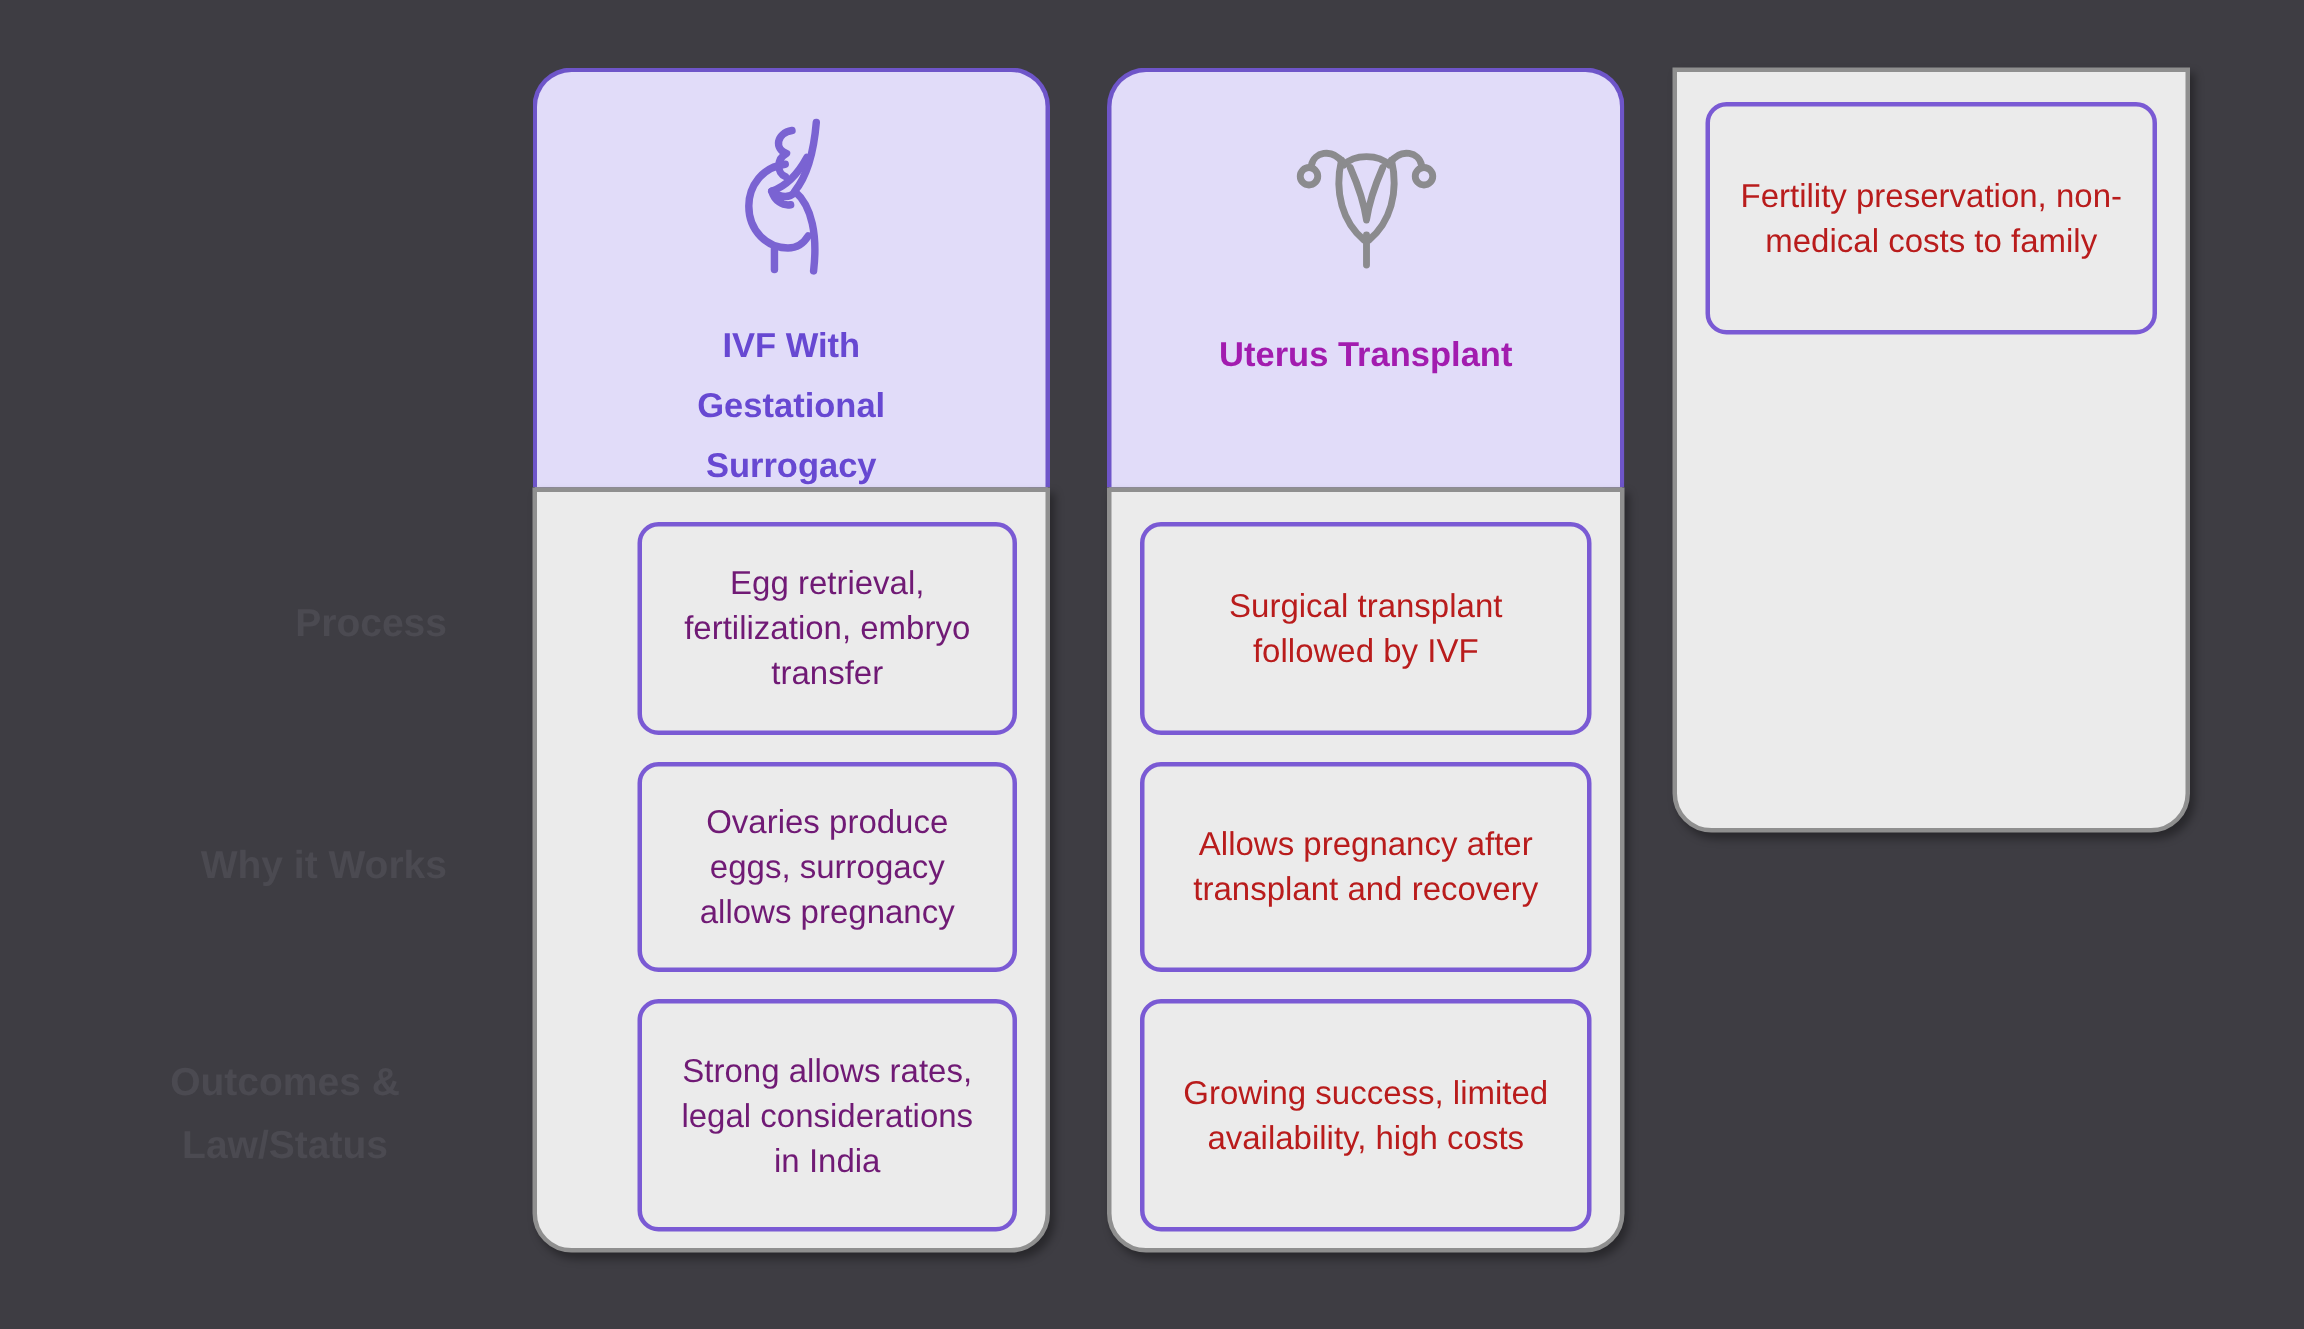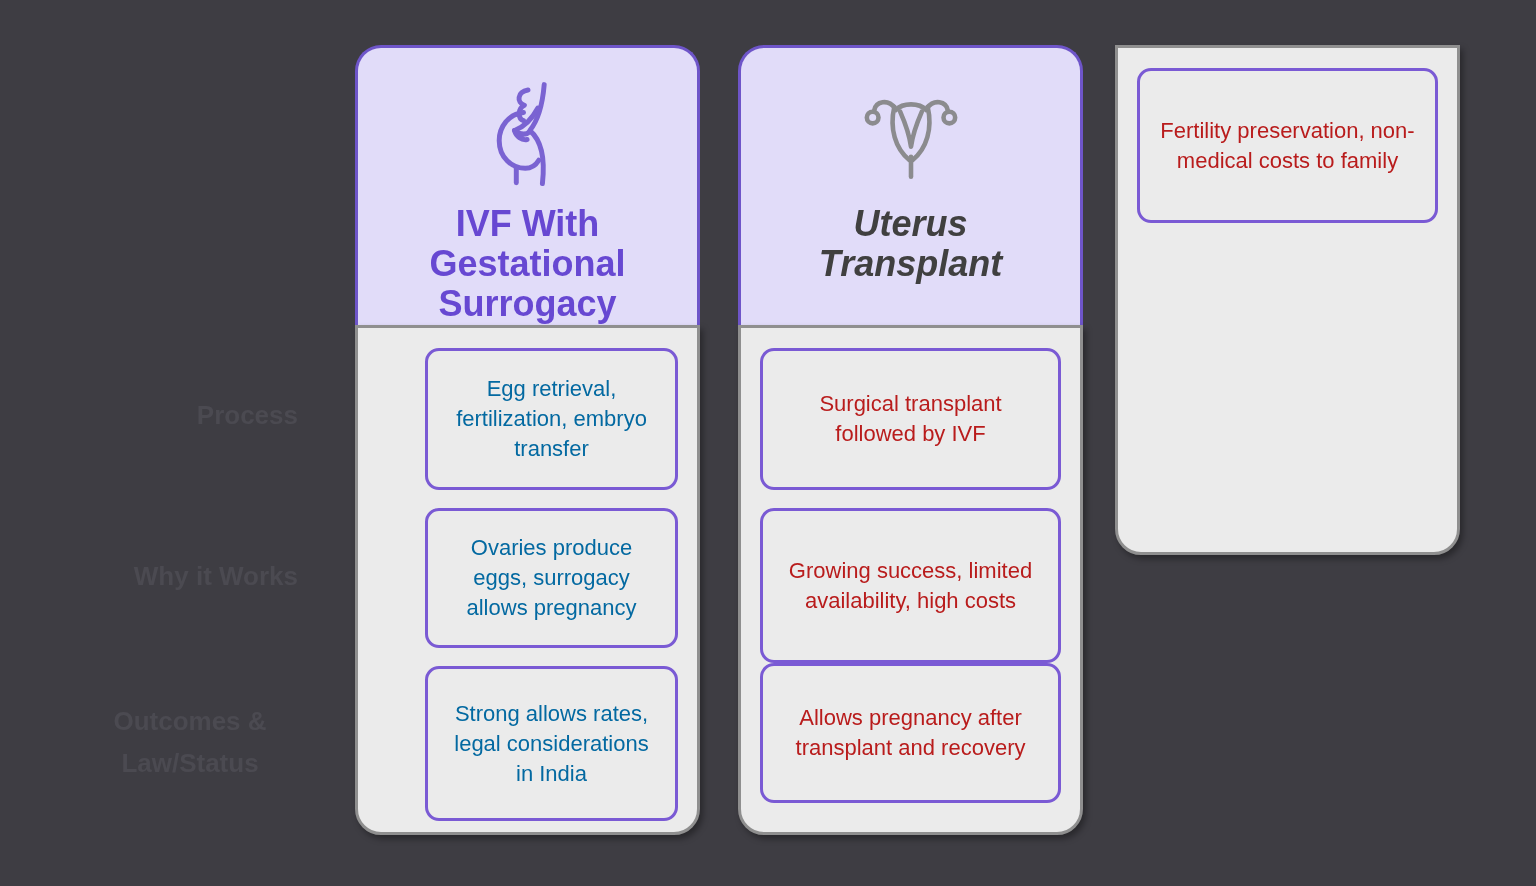--- a/index.html
+++ b/index.html
@@ -58,27 +58,27 @@
   }
   .icon-box {
     height: 118px;
     display: flex;
     align-items: center;
     justify-content: center;
   }
   .col-title {
     width: 212px;
     text-align: center;
-    font-size: 36px;
+    font-size: 23px;
     font-weight: bold;
     line-height: 40px;
-    margin-top: 10px;
+    margin-top: 22px;
   }
   .accent-purple .col-title { color: #6748d2; }
-  .accent-gray   .col-title { color: #404040; font-style: italic; }
+  .accent-gray   .col-title { color: #a21caf; }
 
   .col-body {
     box-sizing: border-box;
     height: 510px;
     border: 3px solid #8f8f8f;
     border-radius: 0 0 26px 26px;
     background: #ebebeb;
     padding: 20px 19px 15px 19px;
     box-shadow: 3px 4px 6px rgba(0,0,0,0.35);
   }
@@ -91,21 +91,21 @@
     align-items: center;
     justify-content: center;
     text-align: center;
     font-size: 22px;
     line-height: 30px;
     padding: 8px 18px;
   }
   .cell.r1 { height: 142px; margin-bottom: 18px; }
   .cell.r2 { height: 140px; margin-bottom: 18px; }
   .cell.r3 { height: 155px; }
-  .accent-purple .cell { color: #0369a1; margin-left: 48px; }
+  .accent-purple .cell { color: #701a75; margin-left: 48px; }
   .accent-gray   .cell { color: #b91c1c; }
 
   .icon-box svg { display: block; }
   .stroke-purple { stroke: #7a63d2; }
   .stroke-gray   { stroke: #8b8b8e; }
   .icon-path {
     fill: none;
     stroke-width: 5.5;
     stroke-linecap: round;
     stroke-linejoin: round;
@@ -170,22 +170,22 @@
           </g>
 
           <circle cx="14" cy="39" r="7" class="icon-path stroke-gray"></circle>
           <circle cx="106" cy="39" r="7" class="icon-path stroke-gray"></circle>
         </svg>
       </span>
       <div class="col-title">Uterus Transplant</div>
     </div>
     <div class="col-body">
       <div class="cell r1">Surgical transplant followed by IVF</div>
+      <div class="cell r2">Allows pregnancy after transplant and recovery</div>
       <div class="cell r3">Growing success, limited availability, high costs</div>
-      <div class="cell r2">Allows pregnancy after transplant and recovery</div>
     </div>
   </div>
 
   <div class="column c3 accent-gray">
     <div class="col-body">
       <div class="cell r3">Fertility preservation, non-medical costs to family</div>
     </div>
   </div>
 
 </div>

